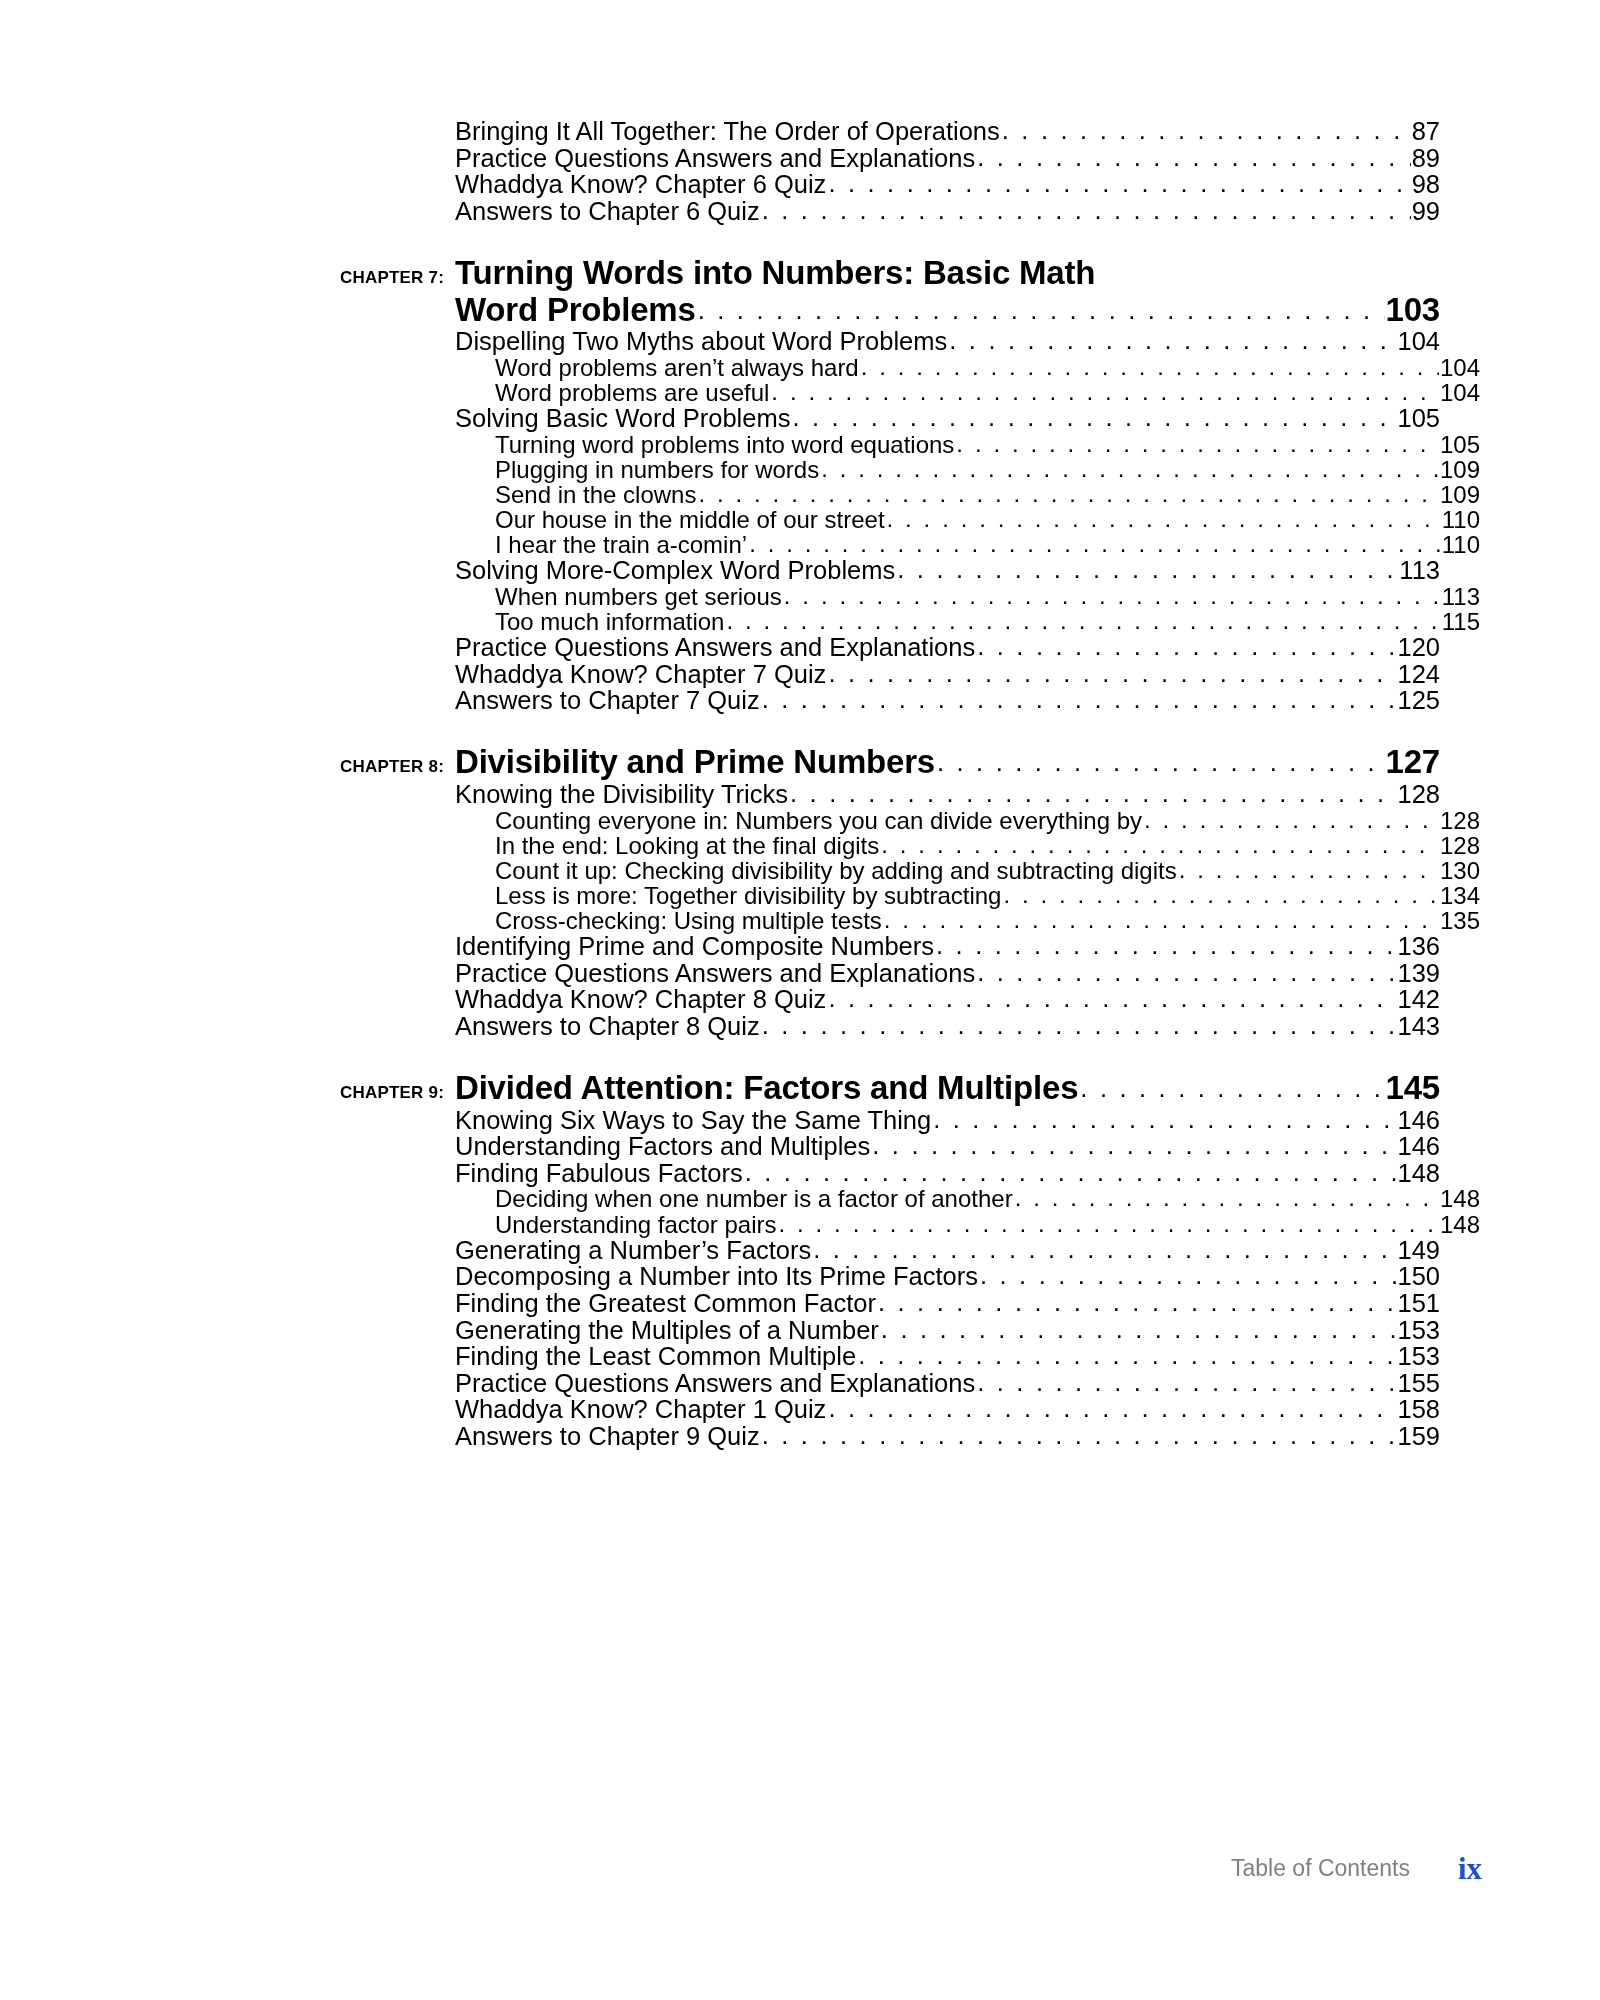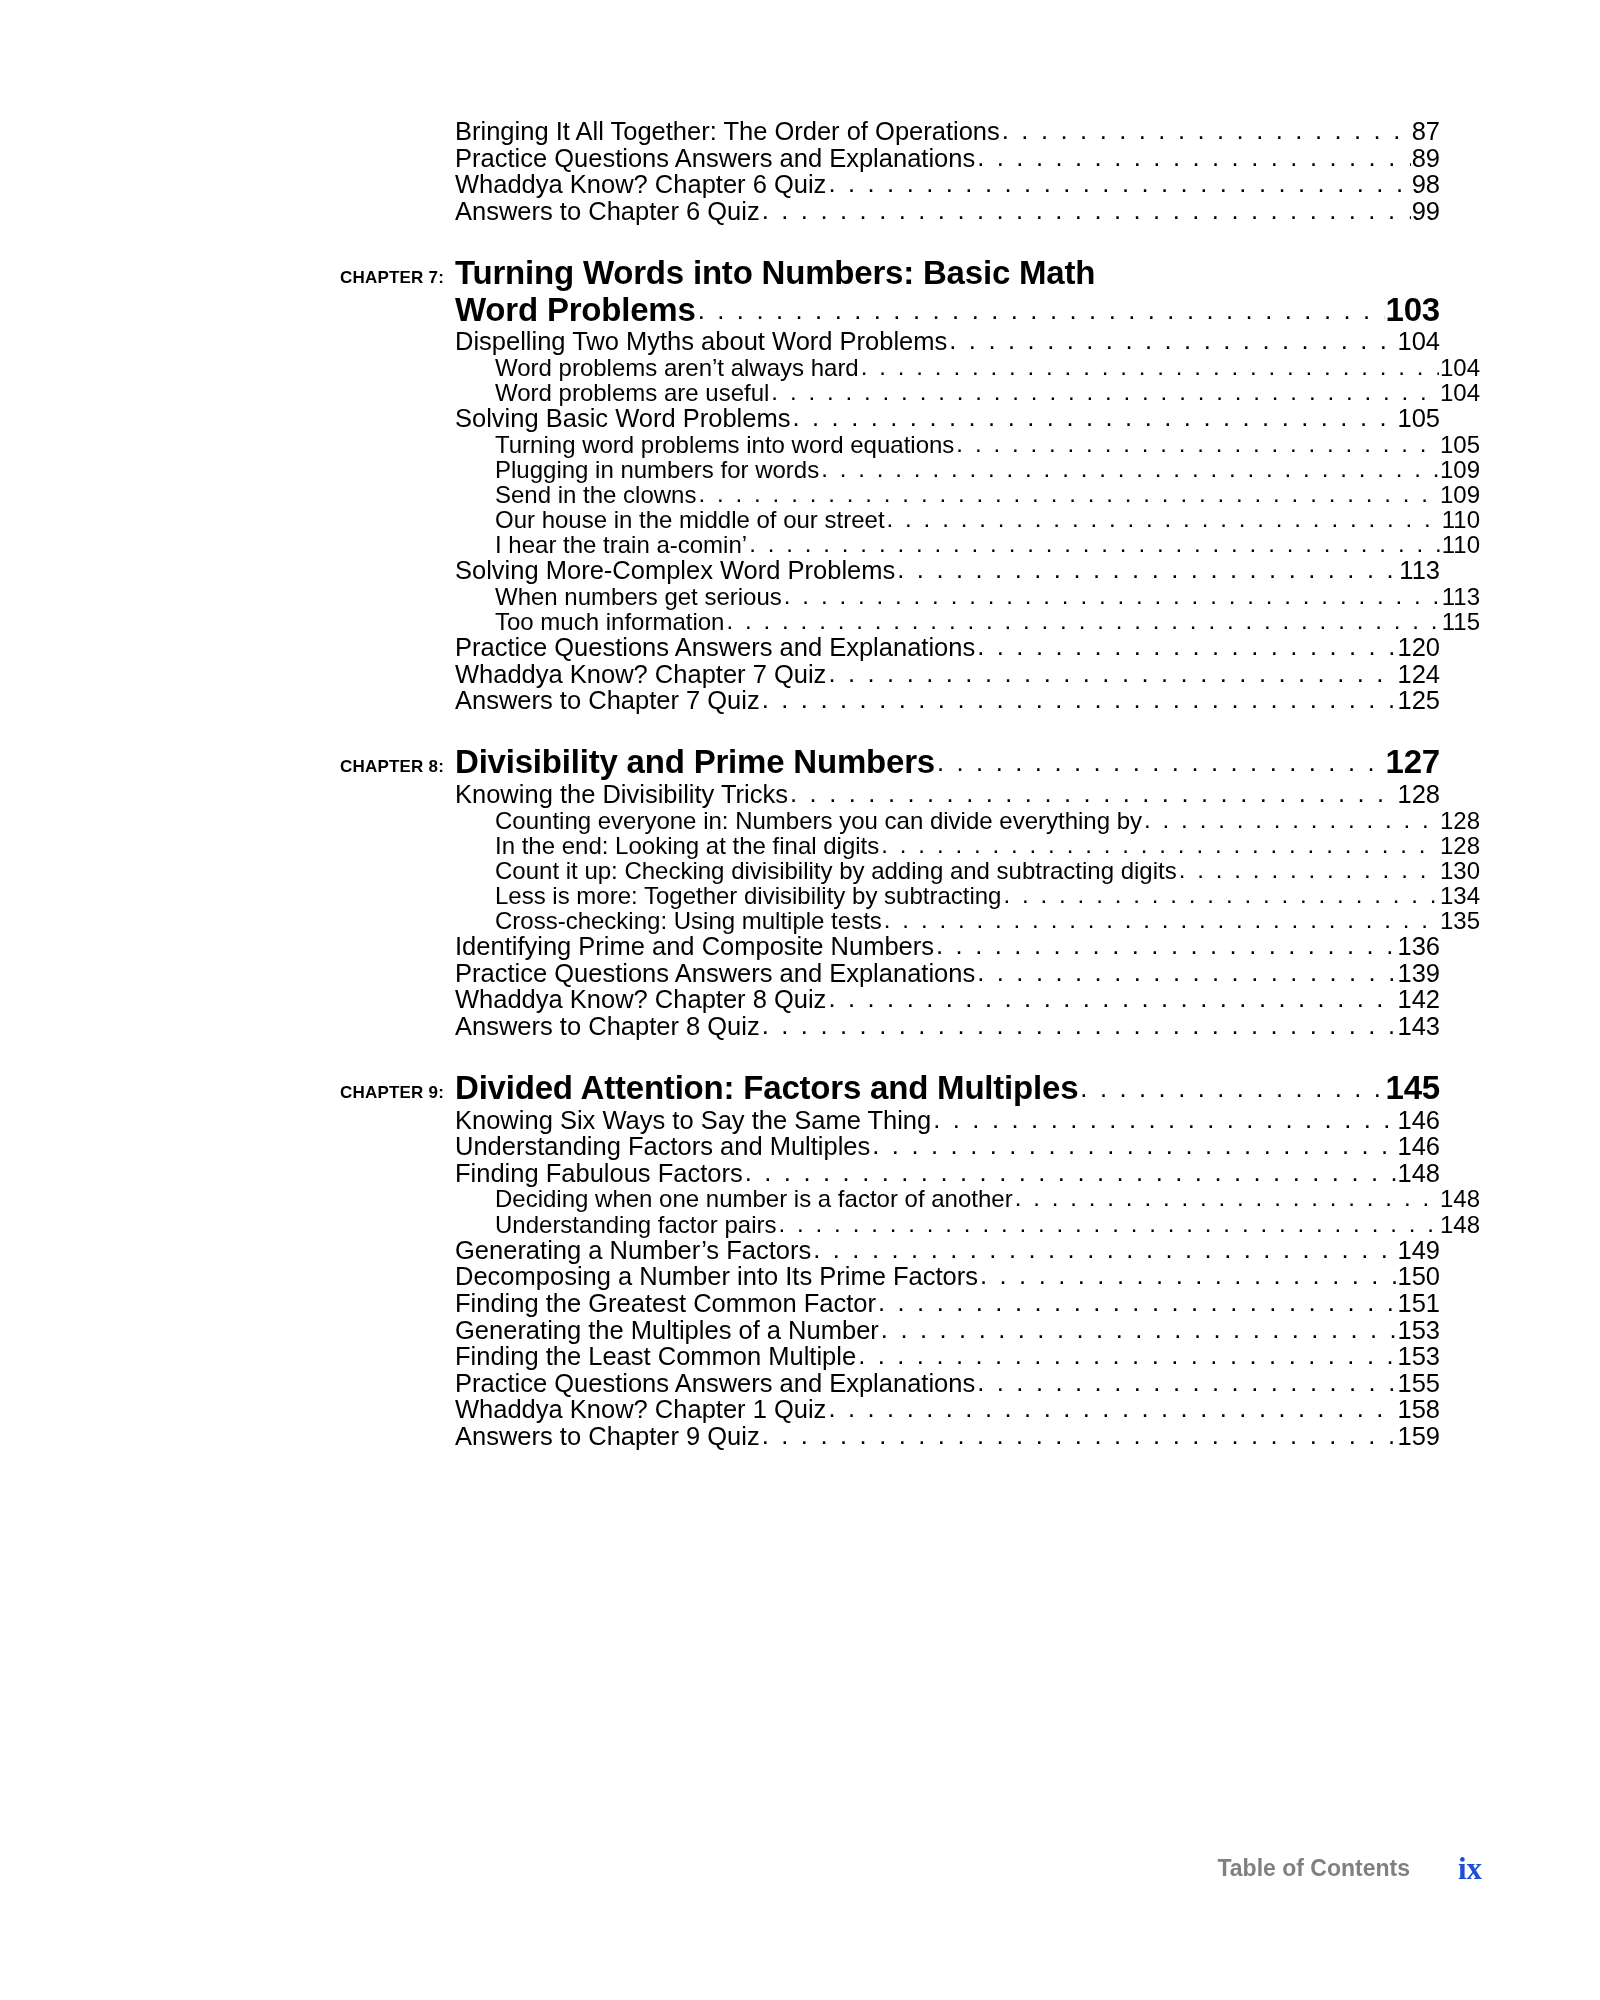--- a/index.html
+++ b/index.html
@@ -123,21 +123,21 @@
     left: 0;
     top: 1855px;
     width: 1600px;
     height: 40px;
   }
   .footer-label {
     position: absolute;
     right: 190px;
     top: 0;
     font-size: 23px;
-    font-weight: bold;
+    font-weight: normal;
     color: #808080;
     white-space: nowrap;
   }
   .footer-page {
     position: absolute;
     right: 118px;
     top: -4px;
     font-family: "Liberation Serif", serif;
     font-size: 31px;
     font-weight: bold;

